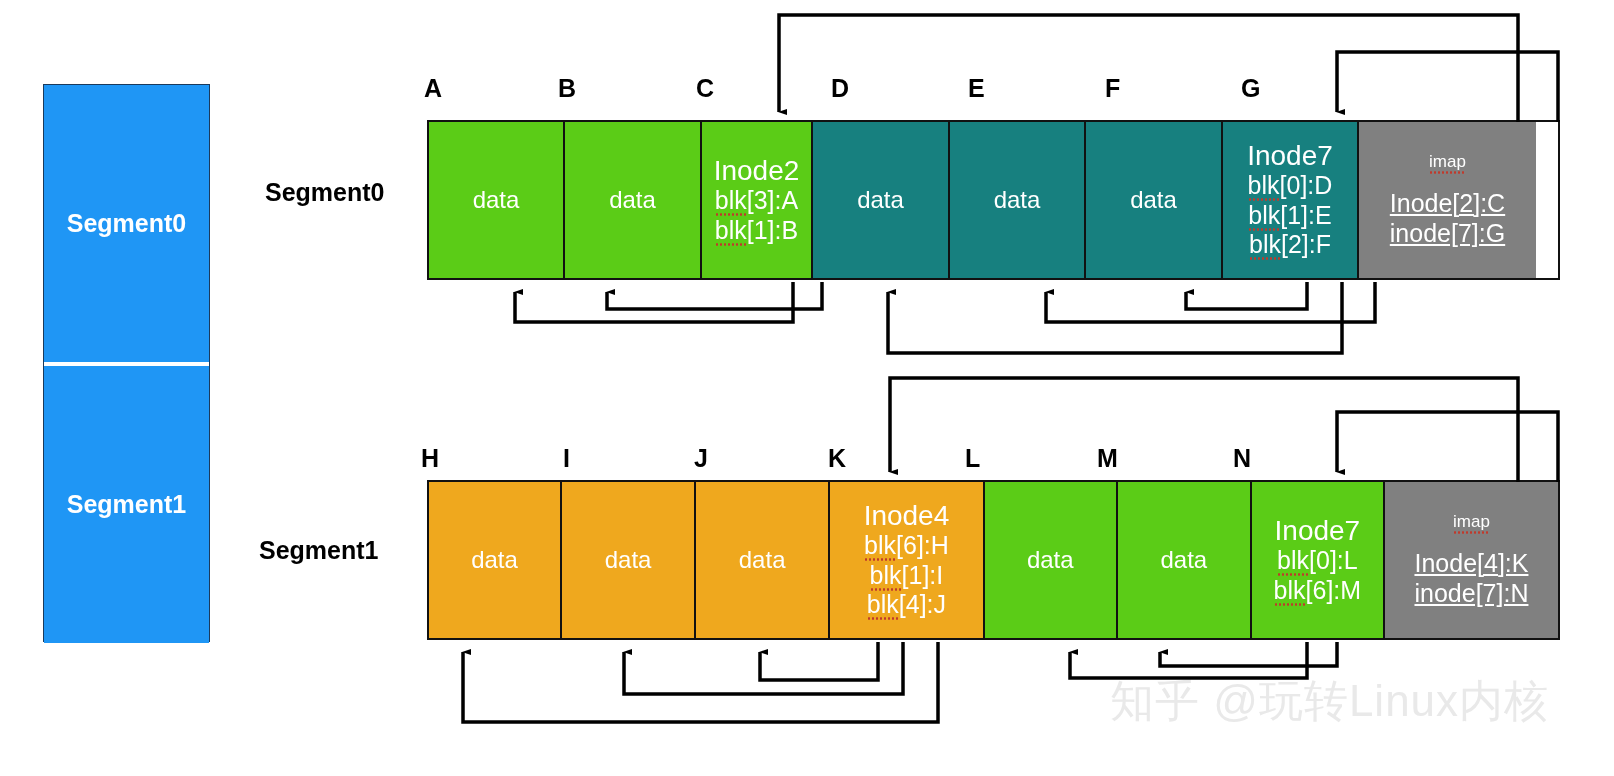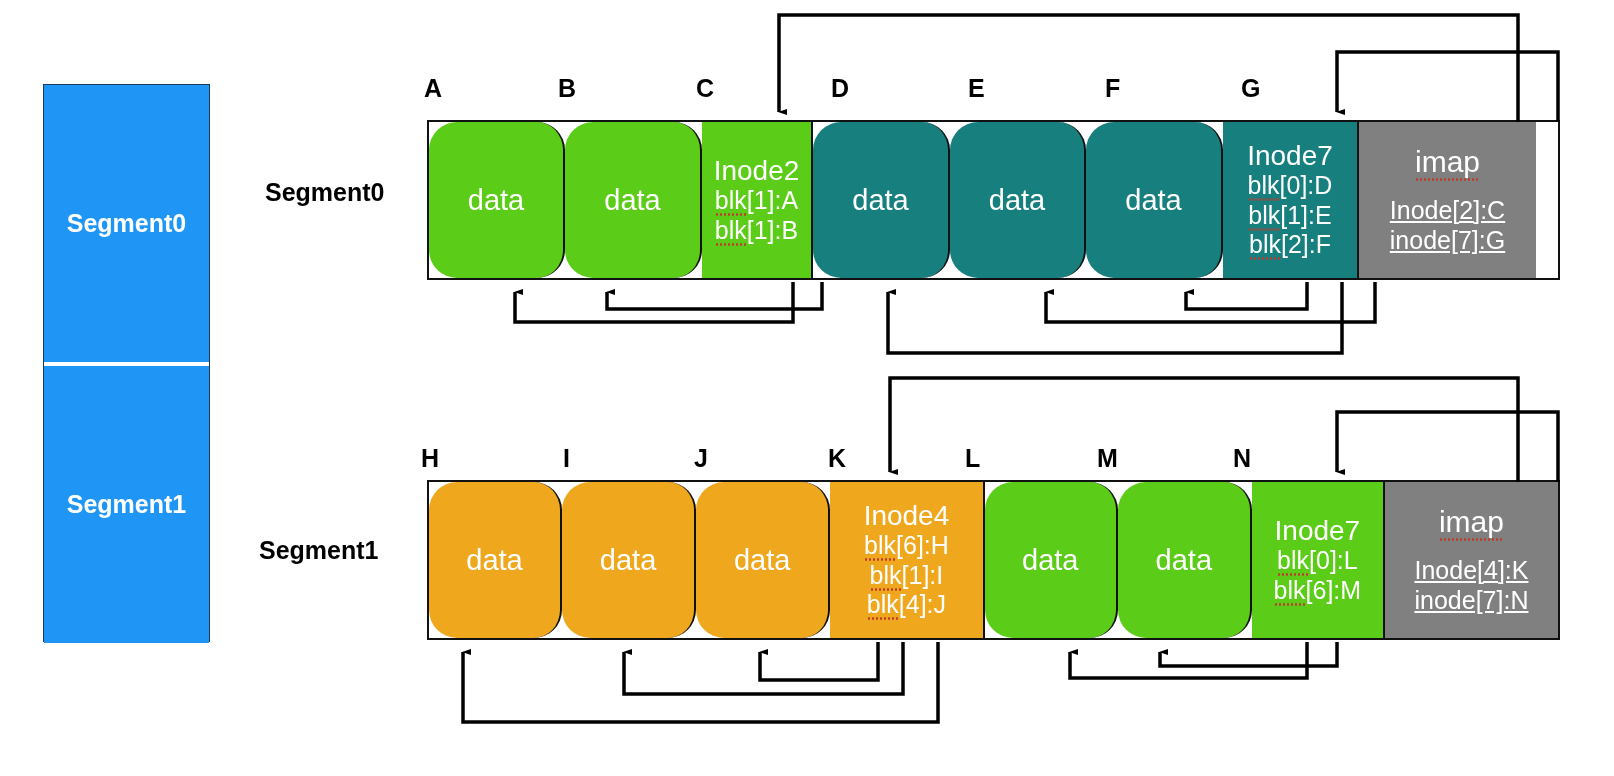--- a/index.html
+++ b/index.html
@@ -23,26 +23,26 @@
   .blkletter{position:absolute;font-weight:bold;font-size:25px;color:#000;}
 
   
   .strip{position:absolute;display:flex;border:2px solid #111;box-sizing:border-box;}
   .blk{
     box-sizing:border-box;border-right:2px solid #111;
     display:flex;flex-direction:column;align-items:center;justify-content:center;
     color:#ffffff;overflow:hidden;position:relative;
   }
   .blk:last-child{border-right:none;}
-  .blk.data{font-size:29px;border-radius:28px;}
+  .blk.data{font-size:24px;}
   .blk.inode{justify-content:center;}
   .blk .ititle{font-size:28px;line-height:1.12;}
   .blk .iline{font-size:25px;line-height:1.18;white-space:nowrap;}
   .blk.imap{font-size:26px;}
-  .blk.imap .mtitle{font-size:30px;margin-bottom:14px;}
+  .blk.imap .mtitle{font-size:17px;margin-bottom:14px;}
   .blk.imap .mline{font-size:25px;line-height:1.22;white-space:nowrap;text-decoration:underline;}
 
   .sp-red{
     background-image:radial-gradient(circle, #c0392b 1px, transparent 1.4px);
     background-size:4px 3px;background-repeat:repeat-x;background-position:0 100%;
     padding-bottom:2px;
   }
 
   
   #wires{position:absolute;left:0;top:0;width:1614px;height:776px;pointer-events:none;}
@@ -89,21 +89,21 @@
 
   <div class="strip" style="left:427px;top:120px;width:1133px;height:160px;">
     <div class="blk data" style="width:136px;background:#5bcc17;">
       <span>data</span>
     </div>
     <div class="blk data" style="width:137px;background:#5bcc17;">
       <span>data</span>
     </div>
     <div class="blk inode" style="width:111px;background:#5bcc17;">
       <span class="ititle">Inode2</span>
-      <span class="iline"><span class="sp-red">blk</span><span>[1]:A</span></span>
+      <span class="iline"><span class="sp-red">blk</span><span>[3]:A</span></span>
       <span class="iline"><span class="sp-red">blk</span><span>[1]:B</span></span>
     </div>
     <div class="blk data" style="width:137px;background:#17807f;">
       <span>data</span>
     </div>
     <div class="blk data" style="width:136px;background:#17807f;">
       <span>data</span>
     </div>
     <div class="blk data" style="width:137px;background:#17807f;">
       <span>data</span>
@@ -148,20 +148,21 @@
       <span class="iline"><span class="sp-red">blk</span><span>[0]:L</span></span>
       <span class="iline"><span class="sp-red">blk</span><span>[6]:M</span></span>
     </div>
     <div class="blk imap" style="width:177px;background:#808080;">
       <span class="mtitle sp-red">imap</span>
       <span class="mline">Inode[4]:K</span>
       <span class="mline">inode[7]:N</span>
     </div>
   </div>
 
+  <div class="watermark" style="left:1110px;top:672px;">知乎 @玩转Linux内核</div>
 
   <svg id="wires" viewBox="0 0 1614 776">
     <defs>
       <marker id="ah-down" markerWidth="10" markerHeight="10" refX="3" refY="8" orient="auto" markerUnits="userSpaceOnUse">
         <path d="M0,0 L6,0 L3,9 Z" fill="#000"></path>
       </marker>
       <marker id="ah-up" markerWidth="10" markerHeight="10" refX="3" refY="1" orient="auto" markerUnits="userSpaceOnUse">
         <path d="M3,0 L6,9 L0,9 Z" fill="#000"></path>
       </marker>
     </defs>

